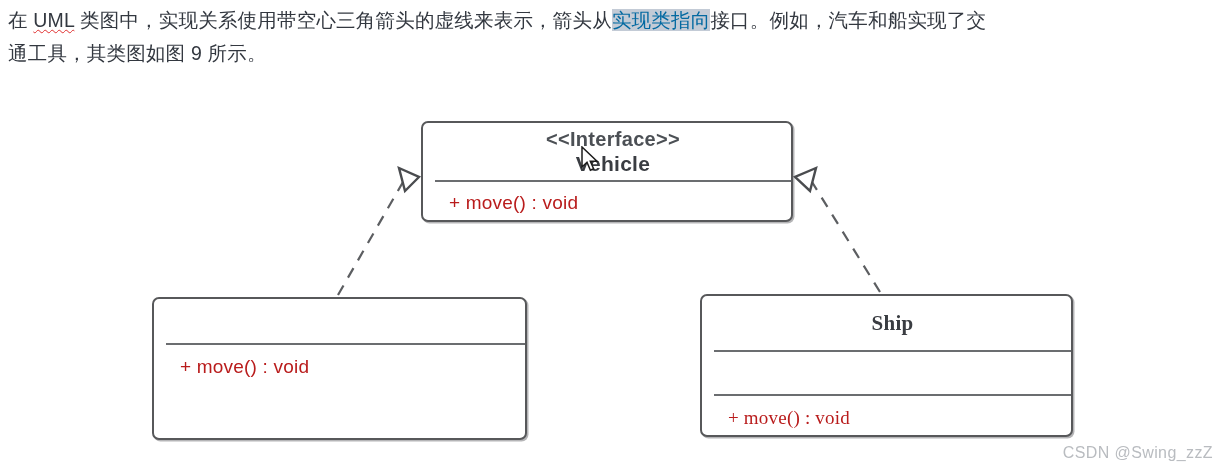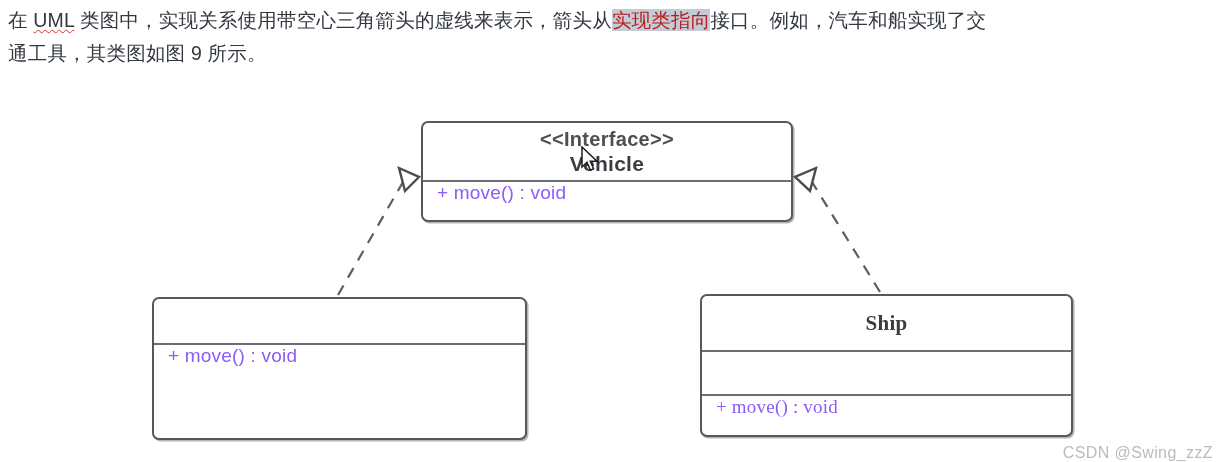--- a/index.html
+++ b/index.html
@@ -28,21 +28,21 @@
     white-space: nowrap;
   }
   #prose .line { display: block; height: 33px; }
   .misspelled {
     text-decoration: underline wavy #e03030;
     text-decoration-thickness: 1.4px;
     text-underline-offset: 2px;
   }
   .selected {
     background: #c3cbd6;
-    color: #b91c1c;
+    color: #0369a1;
   }
 
   
   #diagram {
     position: absolute;
     left: 0;
     top: 96px;
     width: 1225px;
     height: 366px;
   }
@@ -60,21 +60,23 @@
     box-sizing: border-box;
     background: #ffffff;
     border: 2px solid #57585a;
     border-radius: 7px;
     box-shadow: 1.5px 1.5px 0 rgba(90,92,95,0.45);
     overflow: hidden;
   }
   .uml-compartment {
     box-sizing: border-box;
     display: flex;
+    align-items: center;
     position: relative;
+    margin-left: 12px;
   }
   .uml-compartment + .uml-compartment {
     border-top: 2px solid #6b6d70;
   }
   .uml-header {
     justify-content: center;
     flex-direction: column;
     text-align: center;
   }
   .stereotype {
@@ -87,21 +89,21 @@
   .classname {
     font-weight: bold;
     font-size: 21px;
     color: #3a3d42;
     line-height: 25px;
     letter-spacing: 0.3px;
   }
   .uml-member {
     padding-left: 14px;
     font-size: 19px;
-    color: #8b5cf6;
+    color: #b91c1c;
     letter-spacing: 0.2px;
   }
   .uml-empty { }
 
   
   #box-vehicle { left: 421px; top: 25px;  width: 372px; height: 101px; }
   #box-vehicle .c-header { height: 57px; }
   #box-vehicle .c-ops    { height: 44px; }
 
   #box-car  { left: 152px; top: 201px; width: 375px; height: 143px; }

